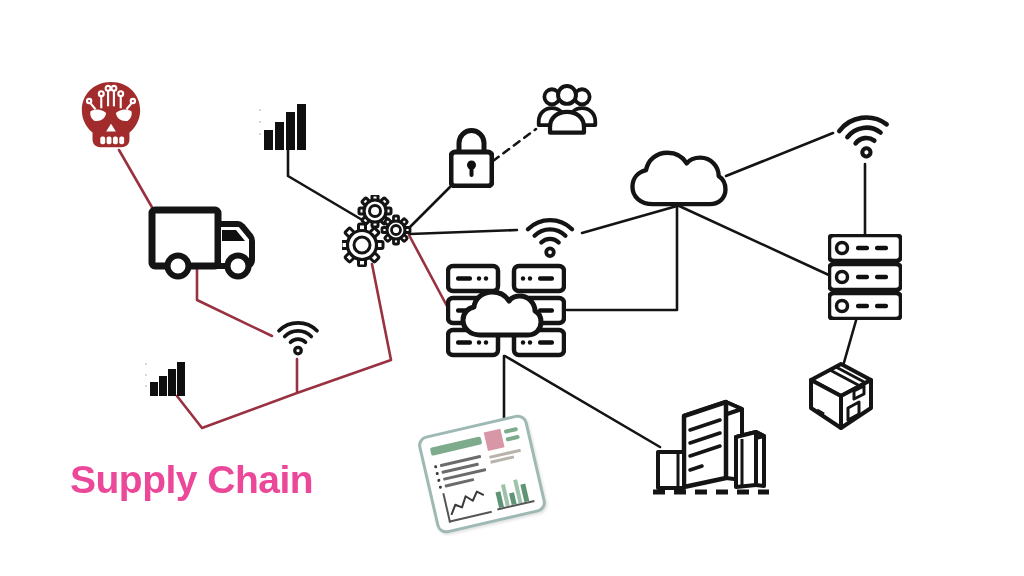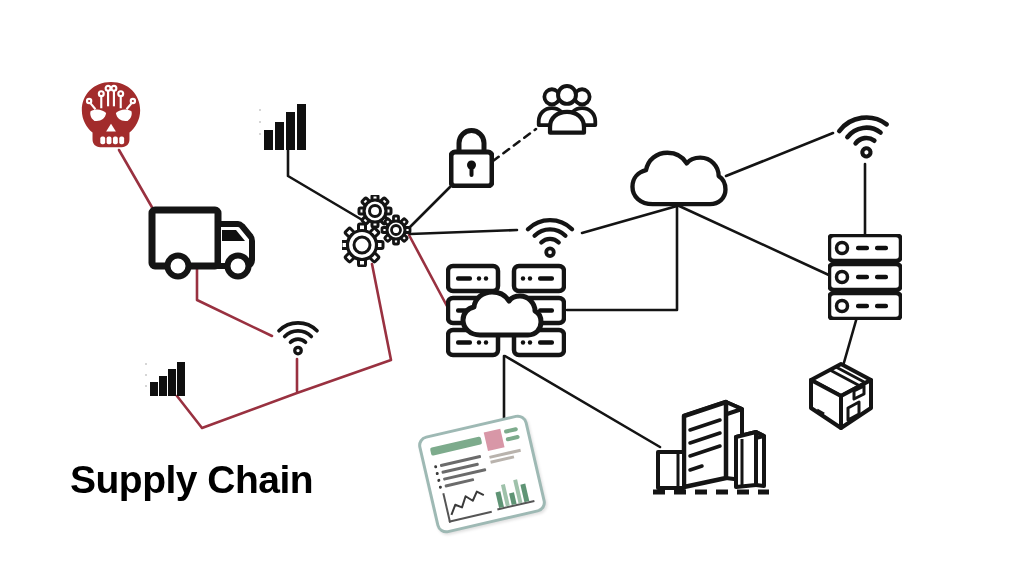--- a/index.html
+++ b/index.html
@@ -6,21 +6,21 @@
   #canvas{position:relative;width:1024px;height:576px;background:#ffffff;overflow:hidden;
           font-family:"Liberation Sans", sans-serif;}
   #wires{position:absolute;left:0;top:0;z-index:1;}
   .icon{position:absolute;z-index:2;}
   .wire-black{stroke:#141414;stroke-width:2.6;fill:none;stroke-linecap:round;stroke-linejoin:round;}
   .wire-red{stroke:#993140;stroke-width:2.6;fill:none;stroke-linecap:round;stroke-linejoin:round;}
   .wire-dashed{stroke-dasharray:7 6;}
   .ol{fill:#ffffff;stroke:#141414;stroke-linejoin:round;stroke-linecap:round;}
   .fillb{fill:#0f0f0f;stroke:none;}
   #title{position:absolute;left:70px;top:458px;z-index:3;font-size:39px;font-weight:700;
-         color:#000000;letter-spacing:-0.5px;}
+         color:#ec4899;letter-spacing:-0.5px;}
   
   #report{position:absolute;left:426px;top:424px;width:106px;height:94px;z-index:2;
           background:#ffffff;border:3px solid #9eb9b4;border-radius:10px;
           transform:rotate(-13deg);box-shadow:1px 2px 3px rgba(0,0,0,0.12);}
   #report .el{position:absolute;}
   .doc-bar{background:#7dab8c;border-radius:2px;}
   .doc-grayline{background:#b9b3ad;}
   .doc-row-dot{width:3px;height:3px;border-radius:50%;background:#3c3c3c;}
   .doc-row-line{height:2.5px;background:#6b6b6b;border-radius:1px;}
   #report-shadow{position:absolute;left:438px;top:510px;width:96px;height:10px;z-index:1;

